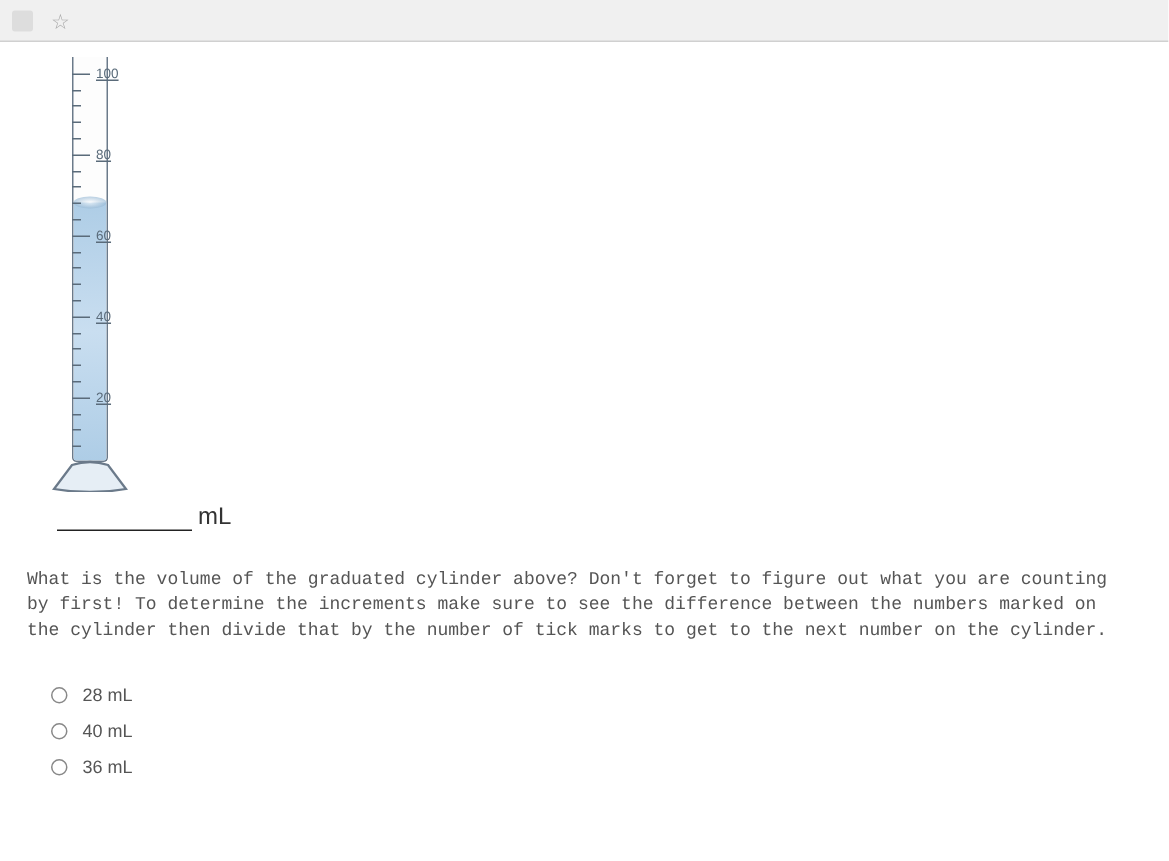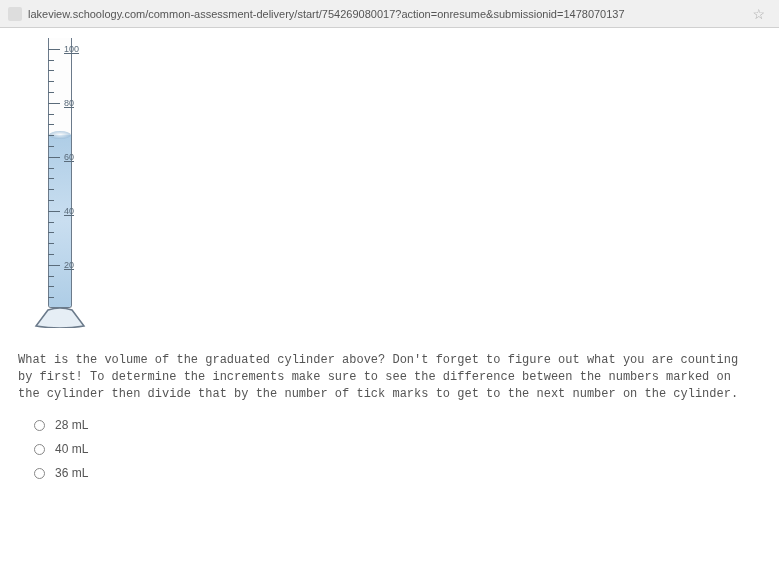--- a/index.html
+++ b/index.html
@@ -122,21 +122,21 @@
     .question {
       margin-top: 24px;
       font-size: 12px;
       color: #555;
       line-height: 1.4;
       max-width: 740px;
       filter: blur(0.3px);
       font-family: Liberation Mono, monospace;
     }
     .options {
-      margin-top: 16px;
+      margin-top: 28px;
       margin-left: 16px;
     }
     .option {
       display: flex;
       align-items: center;
       margin: 10px 0;
       font-size: 12px;
       color: #555;
     }
     .radio {
@@ -146,21 +146,20 @@
       border-radius: 50%;
       margin-right: 10px;
       background: #fff;
     }
   </style>
 </head>
 <body>
 
 <div class="url-bar">
   <span class="url-icon"></span>
-  <span class="url-text">lakeview.schoology.com/common-assessment-delivery/start/754269080017?action=onresume&amp;submissionid=1478070137</span>
   <span class="star-icon">☆</span>
 </div>
 
 <div class="content">
 
   <div class="cylinder-area">
     <div class="cylinder-wrap">
       <div class="cylinder">
         <div class="tube">
           <div class="liquid"></div>
@@ -197,20 +196,24 @@
           <div class="tick small" style="top:96%"></div>
         </div>
         <div class="base">
           <svg viewBox="0 0 56 22">
             <path d="M 4 20 Q 28 24 52 20 L 40 4 Q 28 0 16 4 Z" fill="#e6eef5" stroke="#6b7a8a" stroke-width="1.5"></path>
           </svg>
         </div>
       </div>
     </div>
 
+    <div class="ml-label">
+      <span class="blank-line"></span>
+      <span>mL</span>
+    </div>
   </div>
 
   <div class="question">What is the volume of the graduated cylinder above? Don't forget to figure out what you are counting by first! To determine the increments make sure to see the difference between the numbers marked on the cylinder then divide that by the number of tick marks to get to the next number on the cylinder.</div>
 
   <div class="options">
     <div class="option">
       <span class="radio"></span>
       <span>28 mL</span>
     </div>
     <div class="option">

